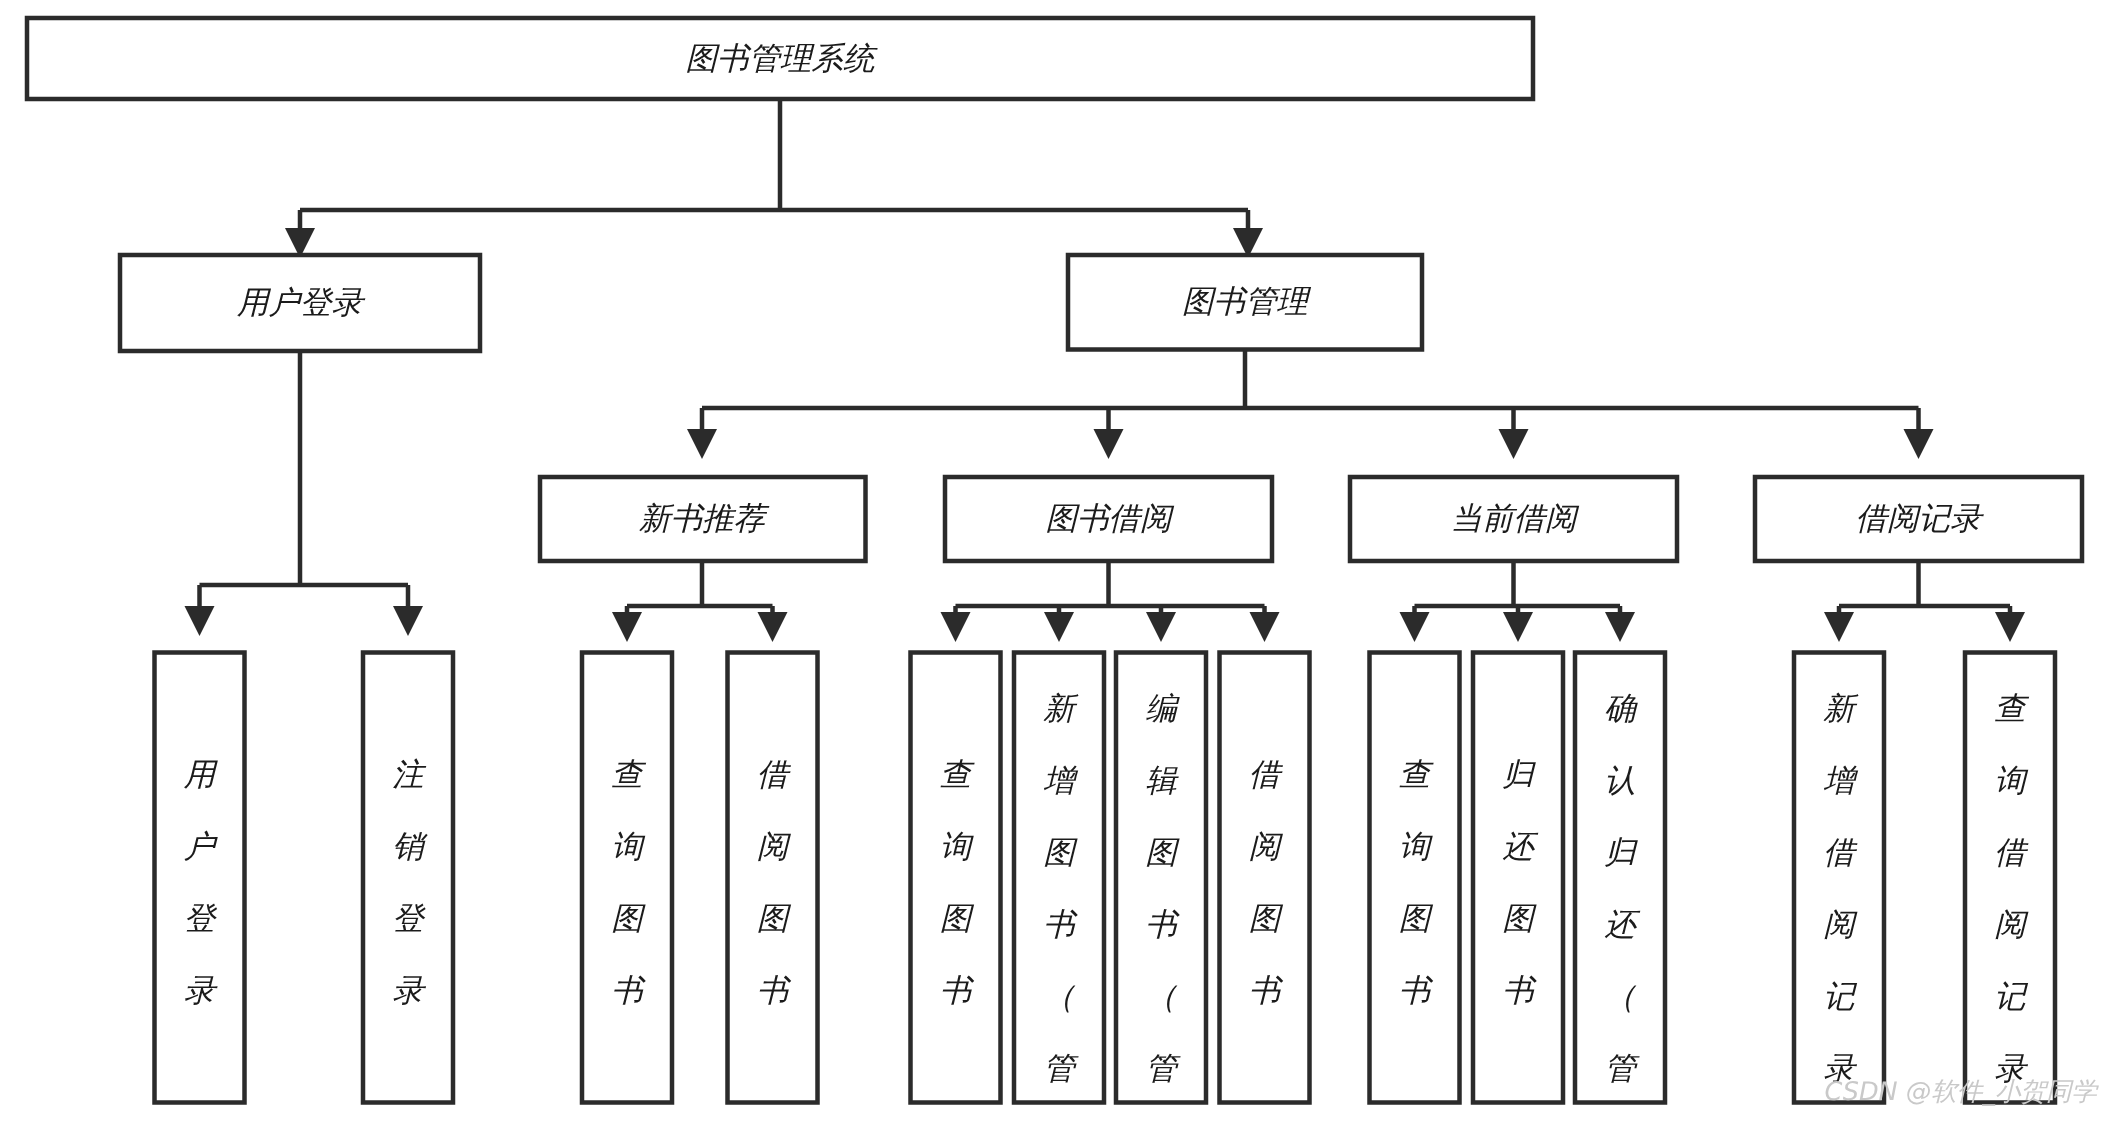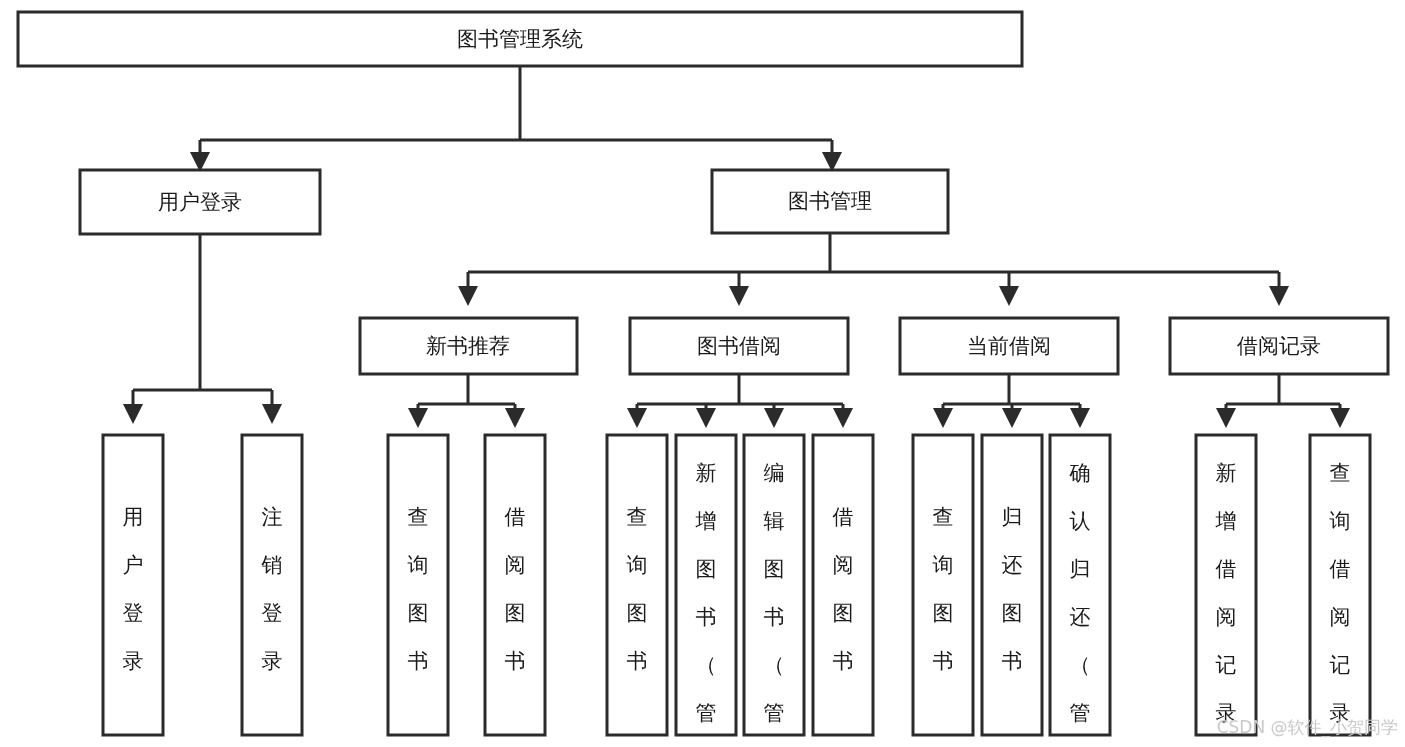--- a/index.html
+++ b/index.html
@@ -10,20 +10,21 @@
   body {
     width: 1405px;
     height: 747px;
     font-family: "DejaVu Sans", "Liberation Sans", sans-serif;
     overflow: hidden;
   }
   #diagram-root {
     position: relative;
     width: 1405px;
     height: 747px;
+    font-style: italic;
   }
   svg#flow {
     display: block;
     width: 1405px;
     height: 747px;
   }
   .node-box {
     fill: #ffffff;
     stroke: #2b2b2b;
     stroke-width: 3;

